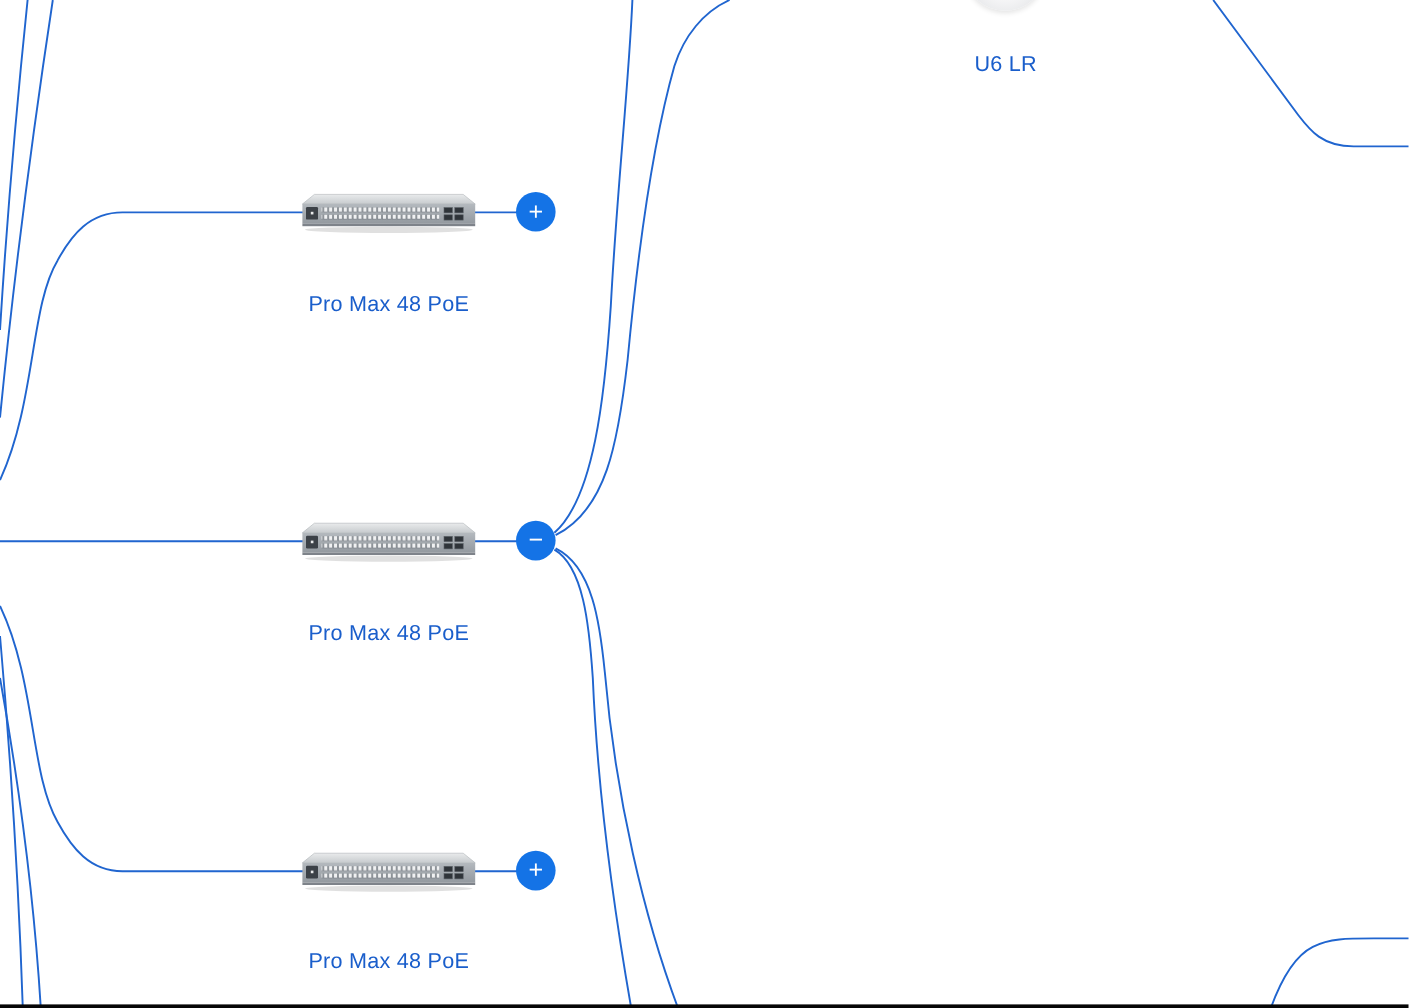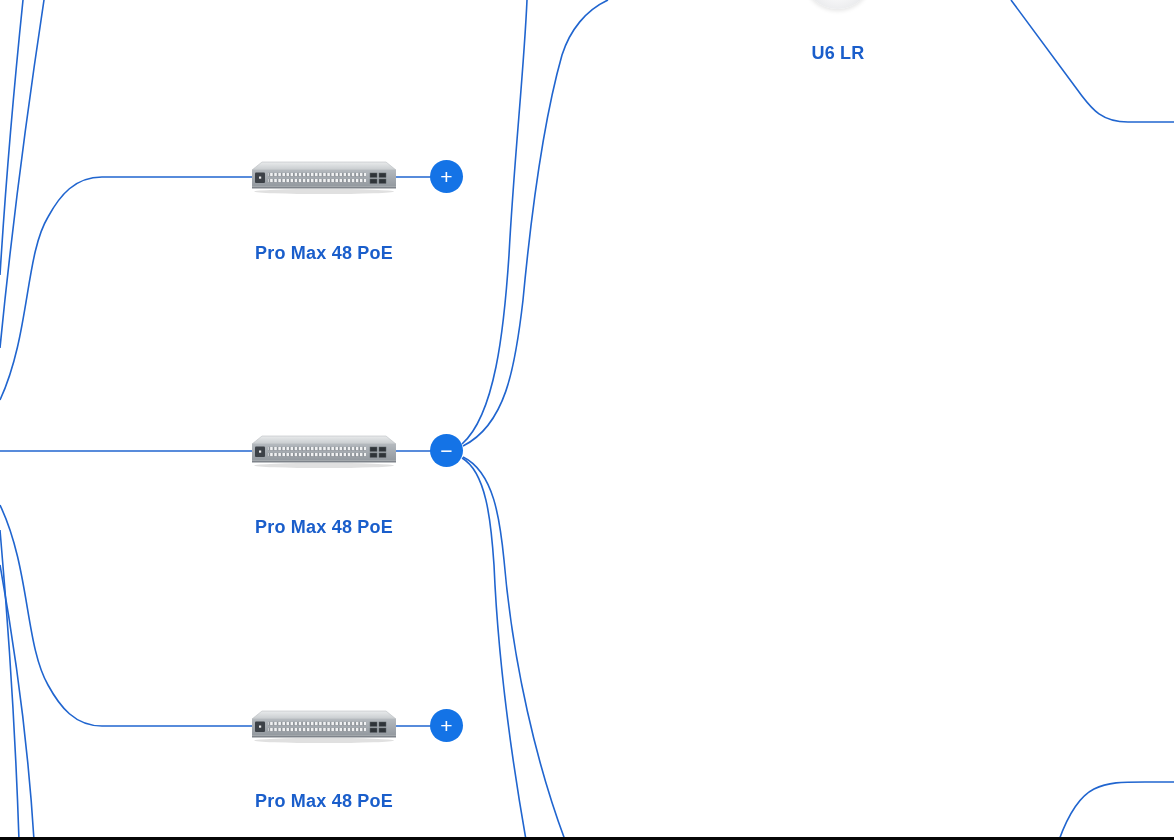--- a/index.html
+++ b/index.html
@@ -19,21 +19,21 @@
   .links-svg{position:absolute;left:0;top:0;width:1174px;height:840px;}
   .links-svg path{fill:none;stroke:var(--link);stroke-width:1.6;}
   .device{position:absolute;cursor:pointer;}
   .device svg{display:block;}
   .device-label{
     position:absolute;
     width:180px;
     text-align:center;
     color:var(--label);
     font-size:18px;
-    font-weight:700;
+    font-weight:400;
     letter-spacing:.2px;
     white-space:nowrap;
   }
   .toggle-btn{
     position:absolute;
     width:33px;height:33px;
     border-radius:50%;
     background:var(--button);
     color:#ffffff;
     display:flex;align-items:center;justify-content:center;

